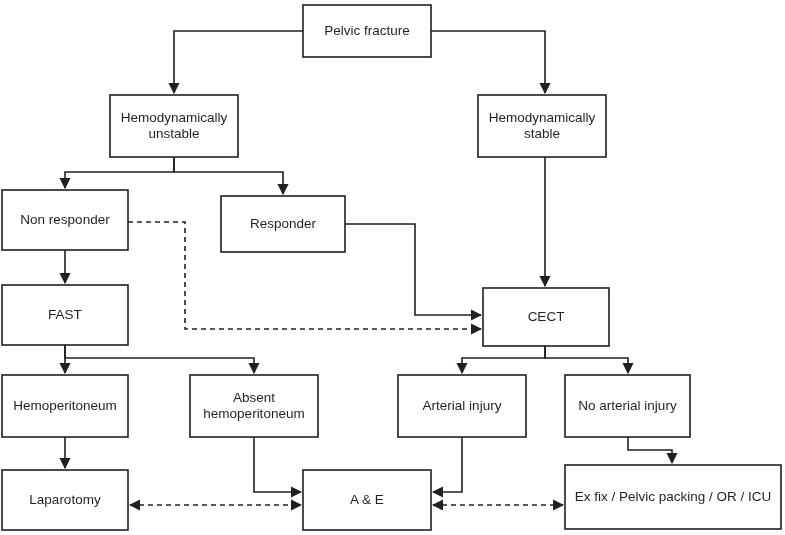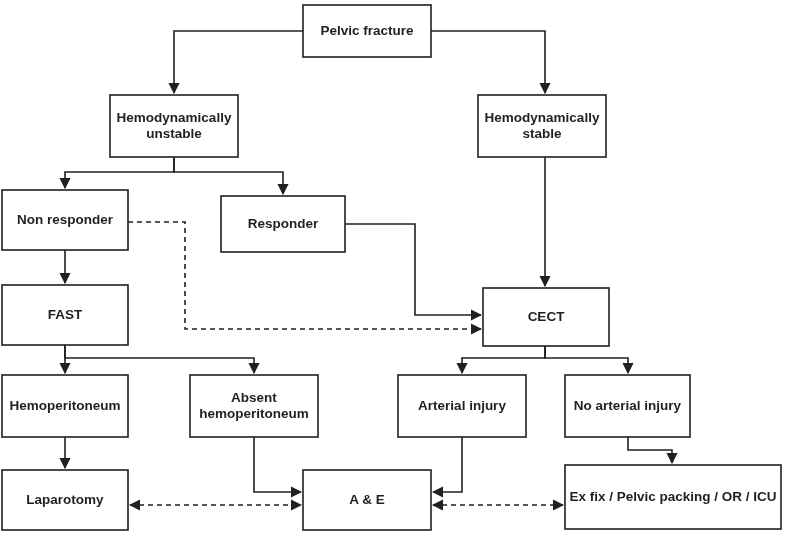--- a/index.html
+++ b/index.html
@@ -7,21 +7,20 @@
     padding: 0;
     background: #ffffff;
   }
   #chart-root {
     position: relative;
     width: 785px;
     height: 535px;
     background: #ffffff;
     font-family: "Liberation Sans", sans-serif;
     overflow: hidden;
-    font-weight: bold;
   }
   svg#flow {
     position: absolute;
     top: 0;
     left: 0;
     width: 785px;
     height: 535px;
     display: block;
   }
   .node-rect {

